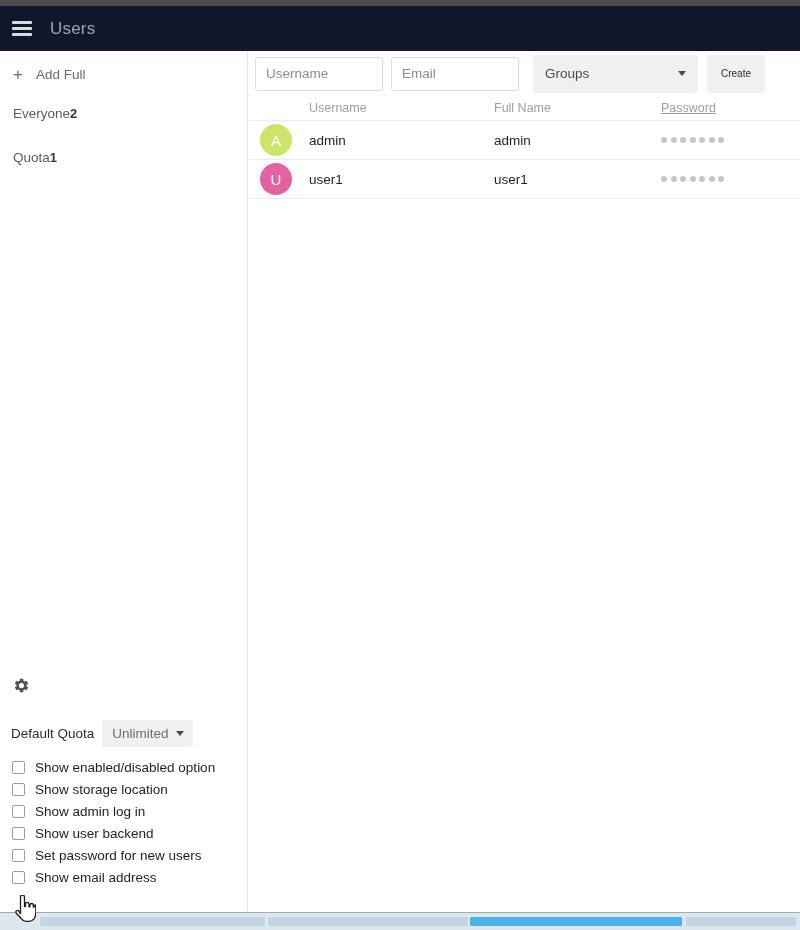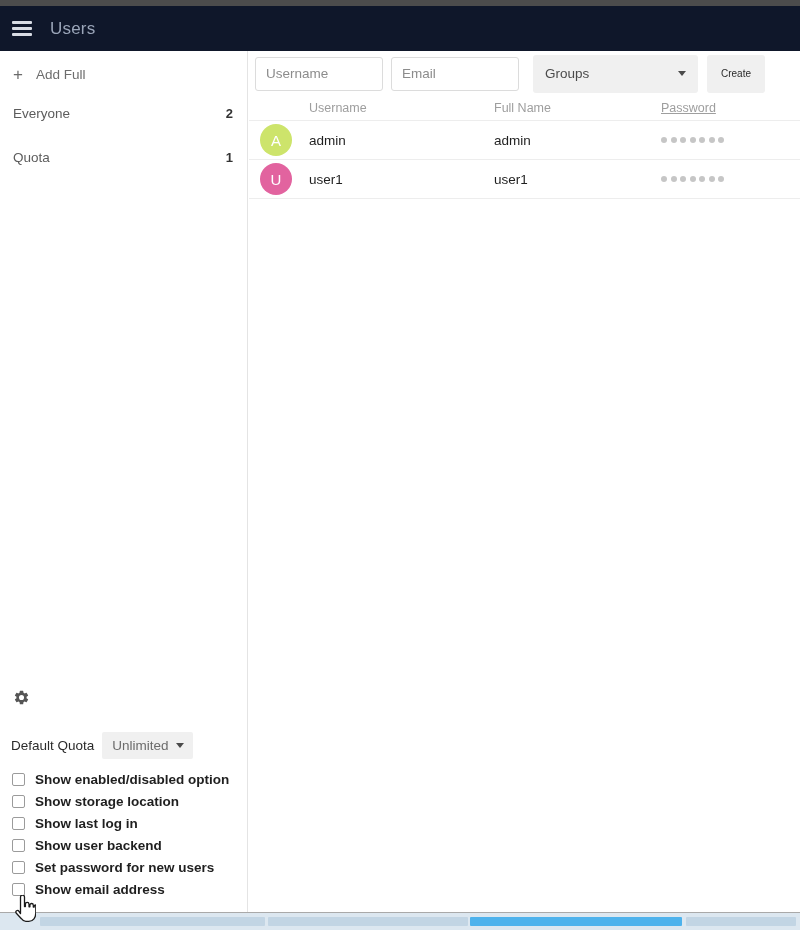--- a/index.html
+++ b/index.html
@@ -54,32 +54,32 @@
   }
   .add-group .plus {
     font-size: 17px; color: #6b6b6b; line-height: 1;
     width: 16px; display: inline-block;
   }
   .add-group .ag-label {
     font-size: 13.5px; color: #6d6d6d; margin-left: 7px;
   }
 
   .group-item {
-    display: flex; align-items: center; justify-content: space-between;
+    display: flex; align-items: center; justify-content: flex-start;
     height: 44px; padding: 0 14px 0 13px;
     cursor: pointer;
   }
   .group-item .g-name { font-size: 13.5px; color: #5c5c5c; }
   .group-item .g-count { font-size: 13px; color: #333; font-weight: 600; }
 
   
   .sidebar-settings {
     position: absolute; left: 0; bottom: 0;
     width: 248px;
-    padding: 0 0 12px 0;
+    padding: 0 0 24px 0;
   }
   .gear-row { padding: 0 0 0 13px; height: 34px; display: flex; align-items: center; }
   .gear-icon { width: 17px; height: 17px; display: block; cursor: pointer; }
 
   .quota-row {
     display: flex; align-items: center;
     padding: 0 0 0 11px; height: 34px; margin-top: 14px;
   }
   .quota-label { font-size: 13.5px; color: #2b2b2b; }
   .quota-select {
@@ -94,21 +94,20 @@
     border-right: 4.5px solid transparent;
     border-top: 5px solid #4a4a4a;
     display: inline-block;
   }
 
   .check-list { margin-top: 6px; }
   .check-row {
     display: flex; align-items: center;
     height: 22px; padding-left: 12px;
     cursor: pointer;
-    font-weight: bold;
   }
   .check-box {
     width: 13px; height: 13px;
     border: 1px solid #9b9b9b; border-radius: 2px;
     background: #fff; flex: 0 0 auto;
   }
   .check-label { font-size: 13.5px; color: #1f1f1f; margin-left: 10px; }
 
   
   .main {
@@ -247,21 +246,21 @@
         <div class="check-row">
           <span class="check-box"></span>
           <span class="check-label">Show enabled/disabled option</span>
         </div>
         <div class="check-row">
           <span class="check-box"></span>
           <span class="check-label">Show storage location</span>
         </div>
         <div class="check-row">
           <span class="check-box"></span>
-          <span class="check-label">Show last log in</span>
+          <span class="check-label">Show admin log in</span>
         </div>
         <div class="check-row">
           <span class="check-box"></span>
           <span class="check-label">Show user backend</span>
         </div>
         <div class="check-row">
           <span class="check-box"></span>
           <span class="check-label">Set password for new users</span>
         </div>
         <div class="check-row">

